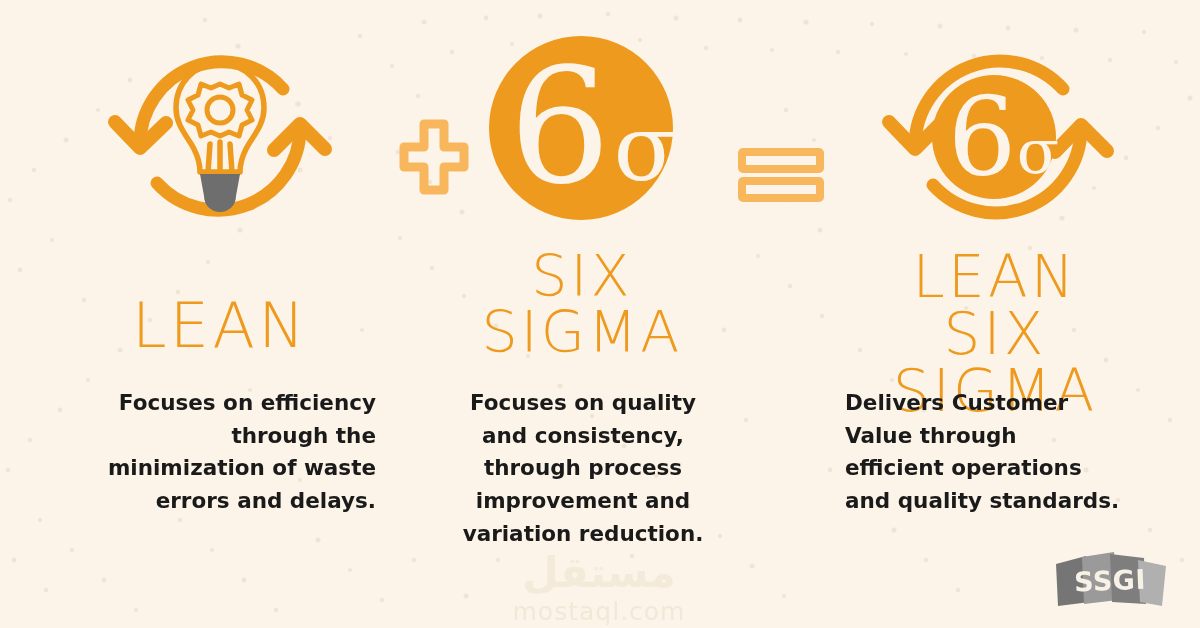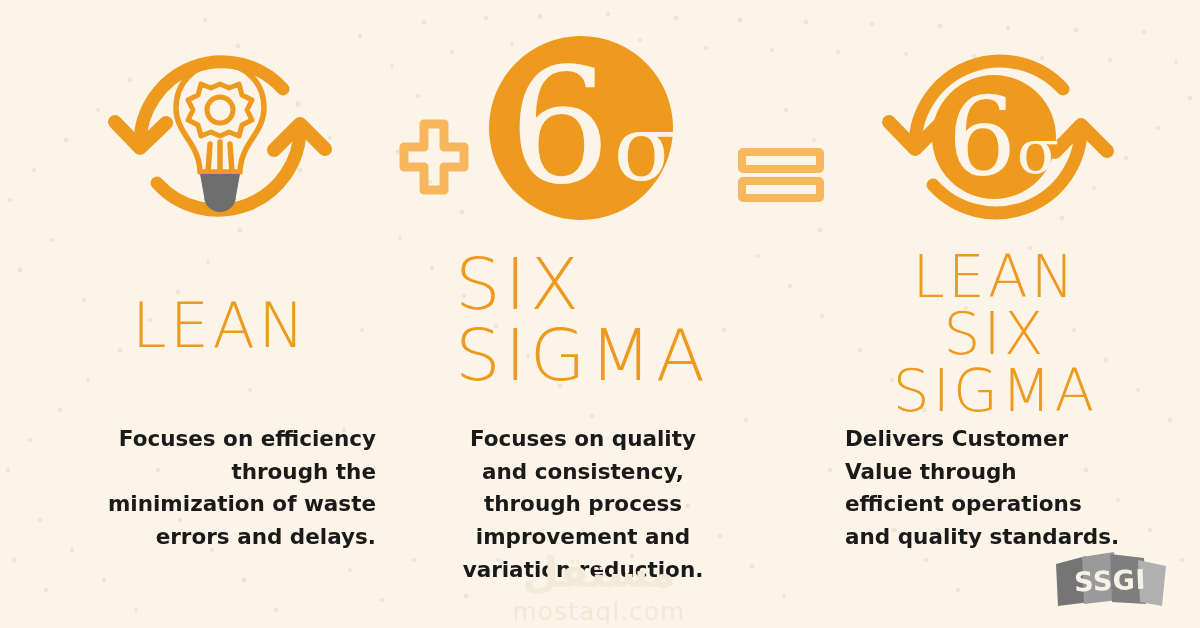--- a/index.html
+++ b/index.html
@@ -60,22 +60,22 @@
     line-height: 0.98;
     white-space: pre-line;
   }
   #title-lean {
     top: 296px;
     font-size: 62px;
     text-align: center;
   }
   #title-six {
     top: 249px;
-    font-size: 72px;
-    text-align: left;
+    font-size: 57px;
+    text-align: center;
     padding-right: 6px;
     box-sizing: border-box;
   }
   #title-lss {
     top: 249px;
     font-size: 58px;
     text-align: center;
   }
 
   
@@ -83,21 +83,20 @@
     position: absolute;
     left: 0;
     width: 100%;
     color: #1A1A1A;
     font-family: "DejaVu Sans", sans-serif;
     font-weight: bold;
     font-size: 21.5px;
     line-height: 1.52;
     white-space: pre-line;
     box-sizing: border-box;
-    margin-top: 36px;
   }
   #body-lean { top: 387px; text-align: right; padding-right: 4px; }
   #body-six  { top: 387px; text-align: center; padding-right: 4px; }
   #body-lss  { top: 387px; text-align: left; }
 
   
   .operator {
     position: absolute;
   }
   #op-plus  { left: 398px; top: 118px; }

